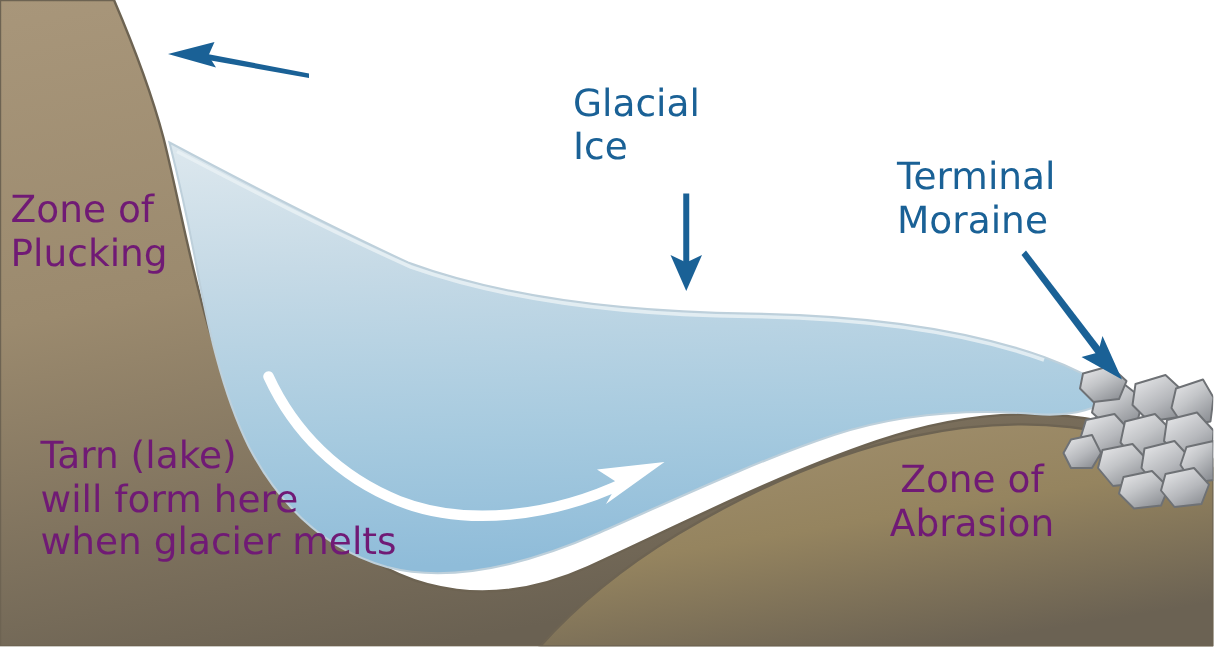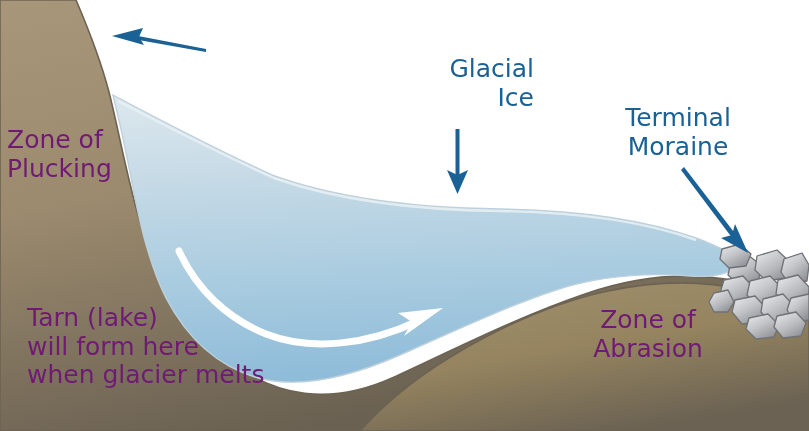--- a/index.html
+++ b/index.html
@@ -33,25 +33,25 @@
     color: #701a75;
     font-size: 25px;
     font-weight: 400;
   }
   .label-blue {
     color: #1a6196;
     font-size: 25px;
     font-weight: 400;
   }
   #lbl-zone-plucking { left: 7px;   top: 126px; }
-  #lbl-tarn          { left: 27px;  top: 304px; }
+  #lbl-tarn          { left: 27px;  top: 290px; }
   #lbl-zone-abrasion { left: 553px; top: 306px; text-align: center; width: 190px; }
   #lbl-headwall      { left: 211px; top: 31px;  }
-  #lbl-glacial-ice   { left: 382px; top: 55px;  text-align: right; width: 152px; }
-  #lbl-terminal      { left: 598px; top: 104px; text-align: center; width: 160px; }
+  #lbl-glacial-ice   { left: 382px; top: 55px;  text-align: left; width: 152px; }
+  #lbl-terminal      { left: 598px; top: 104px; width: 160px; }
 </style>
 </head>
 <body>
 
 <div id="stage">
 
   <svg id="scene" viewBox="0 0 809 431" xmlns="http://www.w3.org/2000/svg">
     <defs>
       <linearGradient id="gradBedrockLeft" x1="0" y1="0" x2="0.35" y2="1">
         <stop offset="0" stop-color="#a8967a"></stop>

